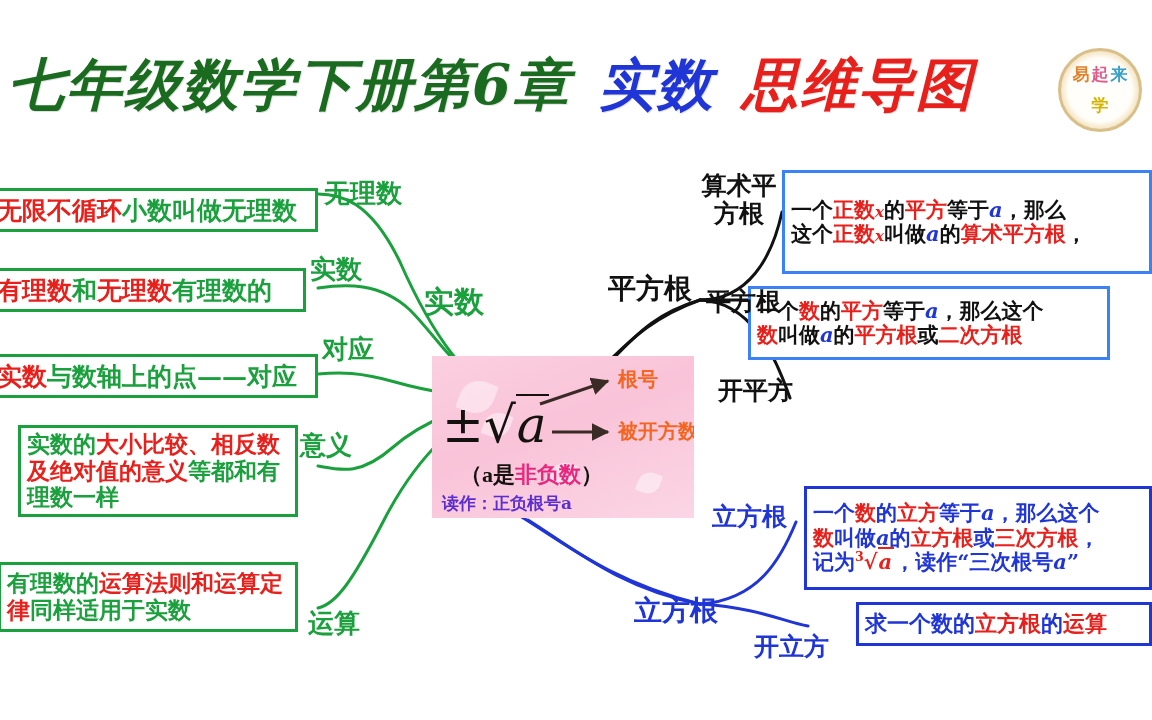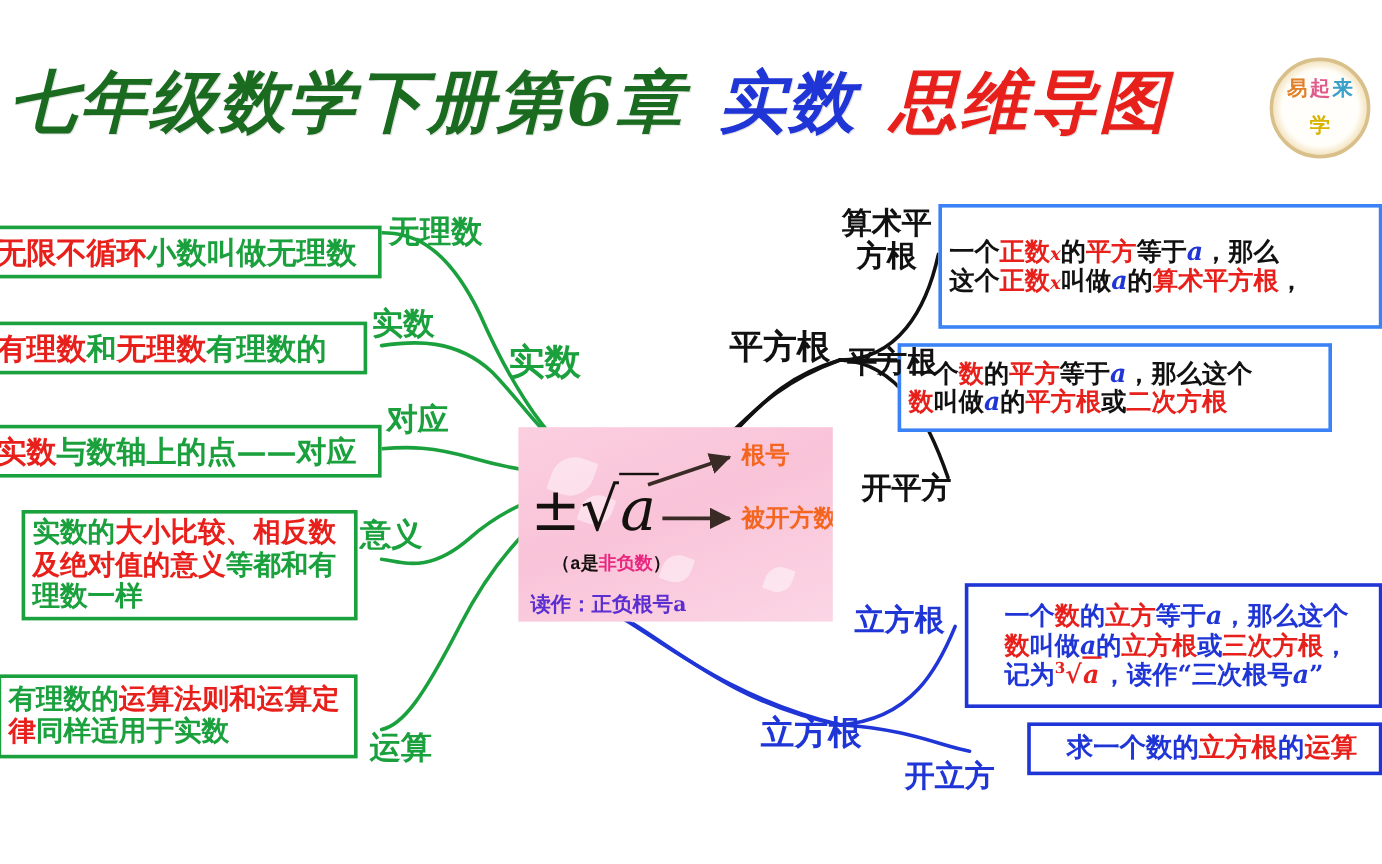--- a/index.html
+++ b/index.html
@@ -46,21 +46,21 @@
   
   .box{
     position:absolute;box-sizing:border-box;background:#ffffff;
     font-family:"DejaVu Serif","Liberation Serif",serif;
     font-weight:bold;line-height:1.16;
     display:flex;align-items:center;
   }
   .box .txt{width:100%;padding:0 6px;}
   .box.green{border:3px solid #1aa03c;color:#1aa03c;}
   .box.black{border:3px solid #3b82f6;color:#111111;}
-  .box.blue{border:3px solid #1f35d6;color:#1f35d6;padding-left:24px;}
+  .box.blue{border:3px solid #1f35d6;color:#1f35d6;}
 
   .r{color:#e8201c;}
   .g{color:#1aa03c;}
   .b{color:#1f35d6;}
   .k{color:#111111;}
   .ital{font-style:italic;}
   .sub{font-size:.72em;vertical-align:baseline;}
 
   
   .sqrt{white-space:nowrap;}
@@ -88,22 +88,22 @@
     background:rgba(255,255,255,.45);transform:rotate(20deg);
   }
   .cc-formula{
     position:absolute;left:10px;top:44px;
     font-family:"DejaVu Serif","Liberation Serif",serif;
     font-size:50px;color:#14110f;font-weight:500;line-height:1;
   }
   .cc-formula .rad{font-style:italic;}
   .cc-note{
     position:absolute;left:28px;top:104px;
-    font-family:Liberation Mono, monospace;
-    font-size:15px;font-weight:bold;color:#14110f;white-space:nowrap;
+    font-family:Liberation Serif, serif;
+    font-size:22px;font-weight:bold;color:#14110f;white-space:nowrap;
   }
   .cc-note .mag{color:#e8277f;}
   .cc-read{
     position:absolute;left:10px;top:136px;
     font-family:"DejaVu Serif","Liberation Serif",serif;
     font-size:17px;font-weight:bold;color:#5b2ed1;white-space:nowrap;
   }
   .cc-lab{
     position:absolute;font-family:"DejaVu Serif","Liberation Serif",serif;
     font-size:20px;font-weight:bold;color:#f4651f;white-space:nowrap;
@@ -241,21 +241,21 @@
       </div>
       <div>
         <span class="r">数</span><span class="k">叫做</span><span class="b ital">a</span><span class="k">的</span><span class="r">平方根</span><span class="k">或</span><span class="r">二次方根</span>
       </div>
     </div>
   </div>
 
 
   <div class="lab black" style="left:700px;top:172px;font-size:25px;width:78px;line-height:1.1;text-align:center;">算术平<br>方根</div>
   <div class="lab black" style="left:706px;top:285px;font-size:25px;">平方根</div>
-  <div class="lab black" style="left:718px;top:390px;font-size:25px;">开平方</div>
+  <div class="lab black" style="left:718px;top:374px;font-size:25px;">开平方</div>
   <div class="lab black" style="left:608px;top:270px;font-size:28px;">平方根</div>
 
   <div class="box blue" style="left:804px;top:486px;width:348px;height:104px;font-size:21px;">
     <div class="txt">
       <div>
         <span class="b">一个</span><span class="r">数</span><span class="b">的</span><span class="r">立方</span><span class="b">等于</span><span class="b ital">a</span><span class="b">，那么这个</span>
       </div>
       <div>
         <span class="r">数</span><span class="b">叫做</span><span class="b ital">a</span><span class="b">的</span><span class="r">立方根</span><span class="b">或</span><span class="r">三次方根</span><span class="b">，</span>
       </div>

